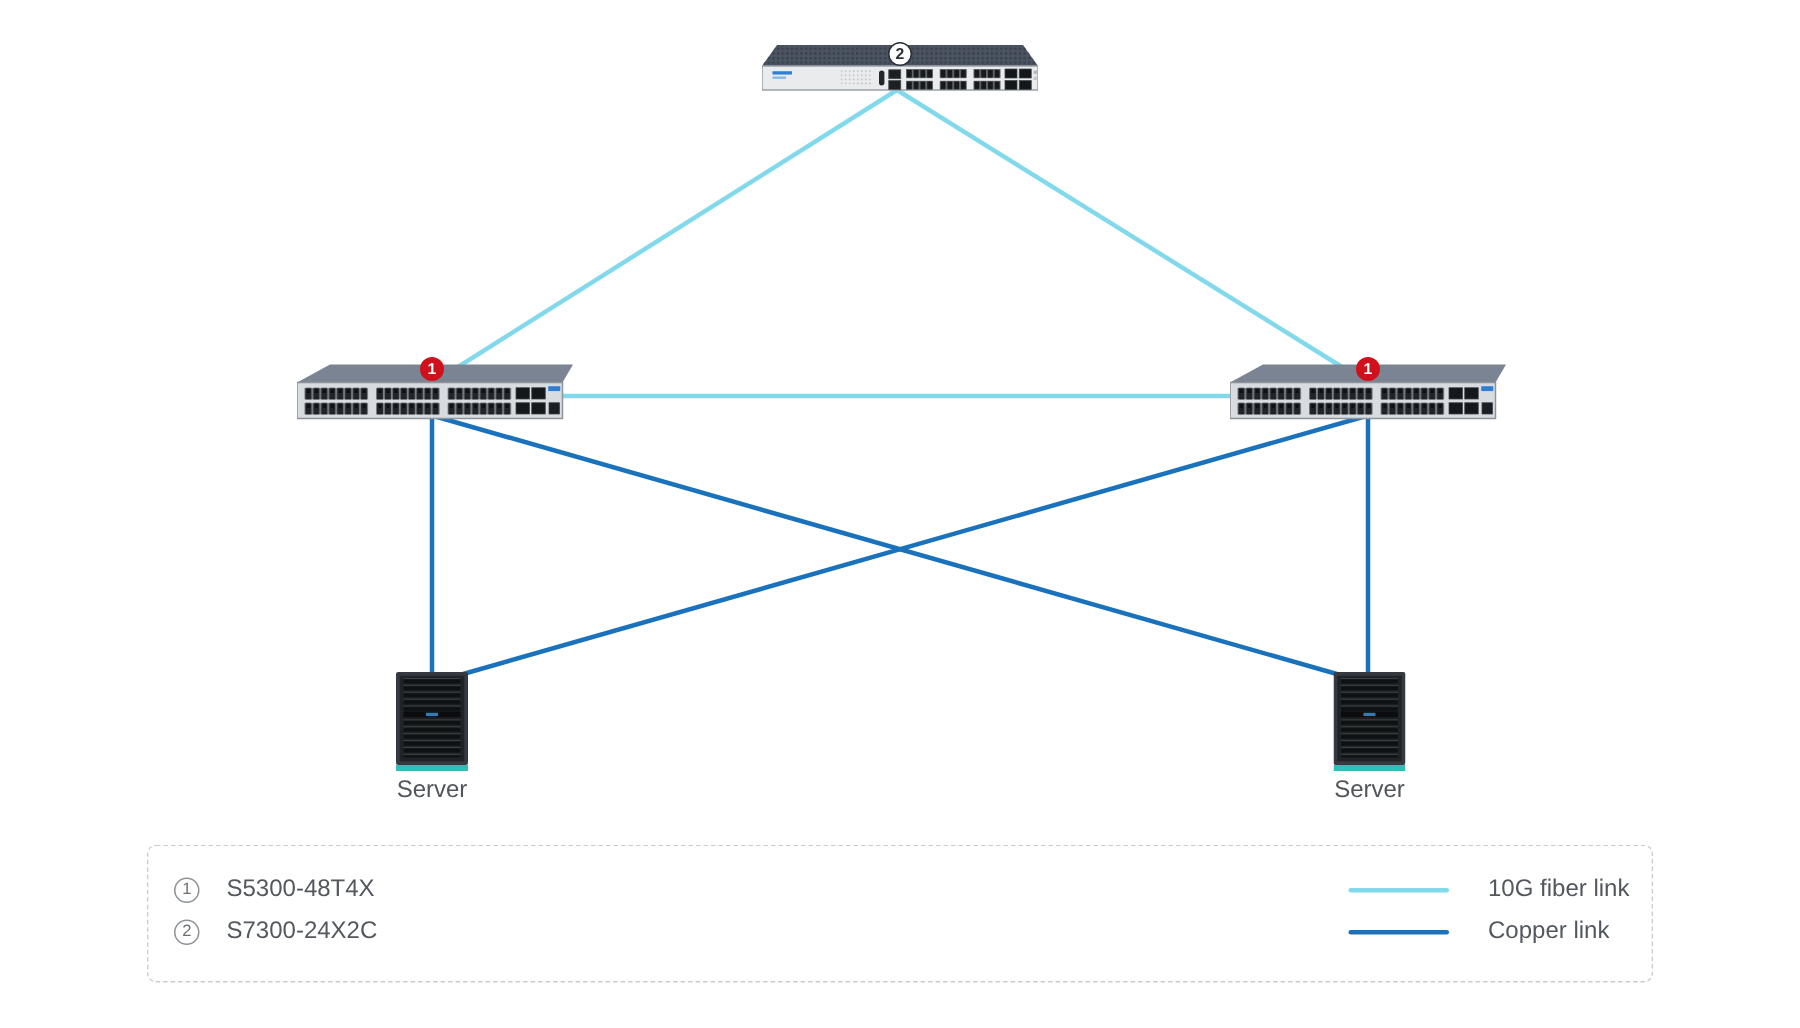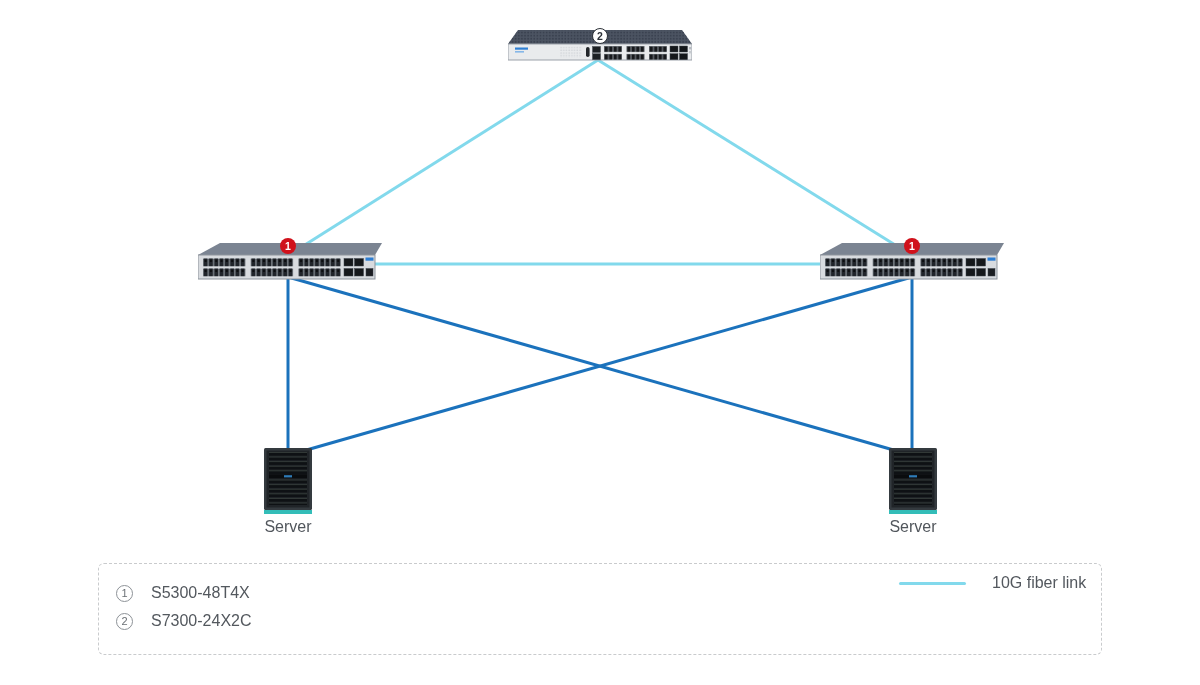--- a/index.html
+++ b/index.html
@@ -176,19 +176,23 @@
           <span>1</span>
         </span>
       <span class="legend-item-label">S5300-48T4X</span>
     </div>
     <div class="legend-row" style="left:17px;top:46px;">
       <span class="circle-num">
           <span>2</span>
         </span>
       <span class="legend-item-label">S7300-24X2C</span>
     </div>
-    <div class="legend-row" style="left:800px;top:8px;justify-content:center;">
+    <div class="legend-row" style="left:800px;top:18px;justify-content:center;">
       <span class="key-line" style="background: rgb(130, 217, 236);"></span>
       <span class="key-label">10G fiber link</span>
+    </div>
+    <div class="legend-row" style="left:800px;top:46px;">
+      <span class="key-line" style="background: rgb(27, 114, 188);"></span>
+      <span class="key-label">Copper link</span>
     </div>
   </div>
 
 </div>
 
 </body></html>

